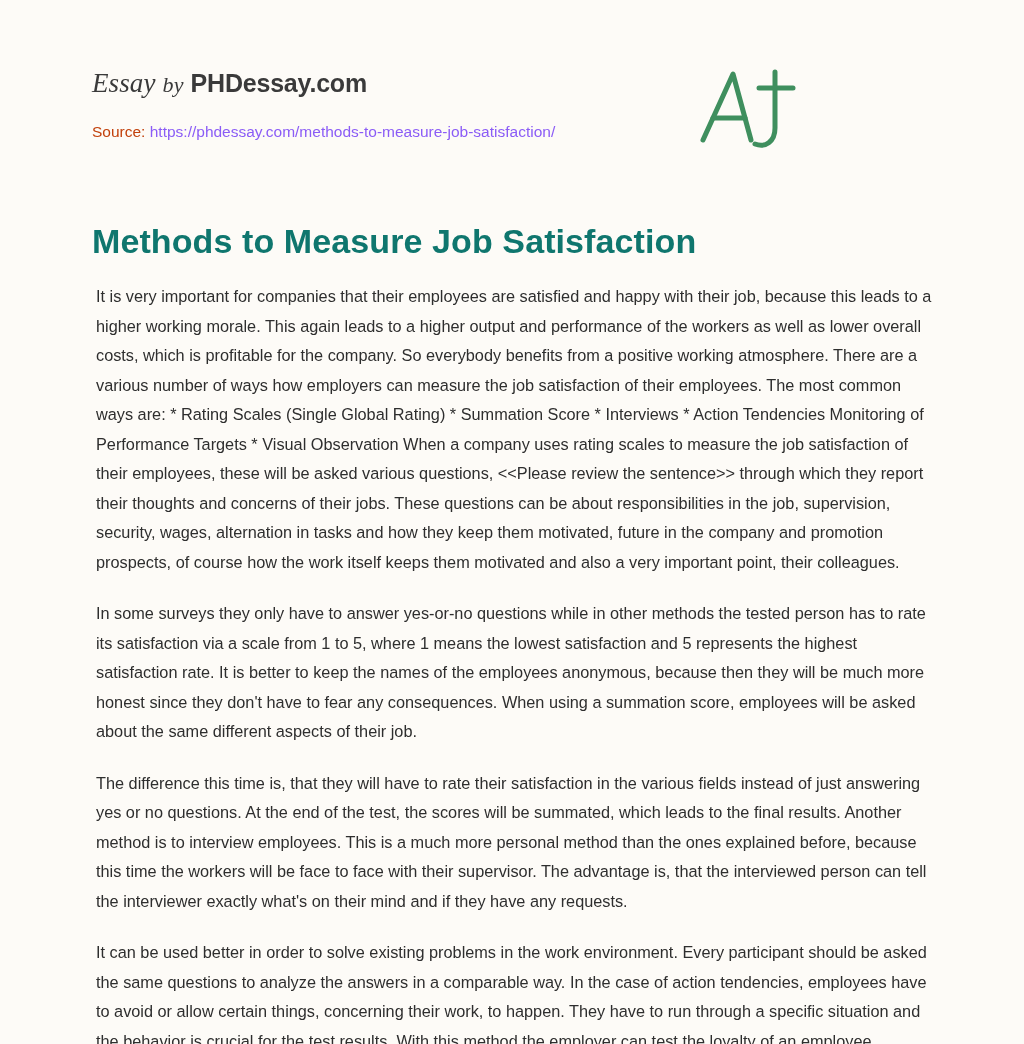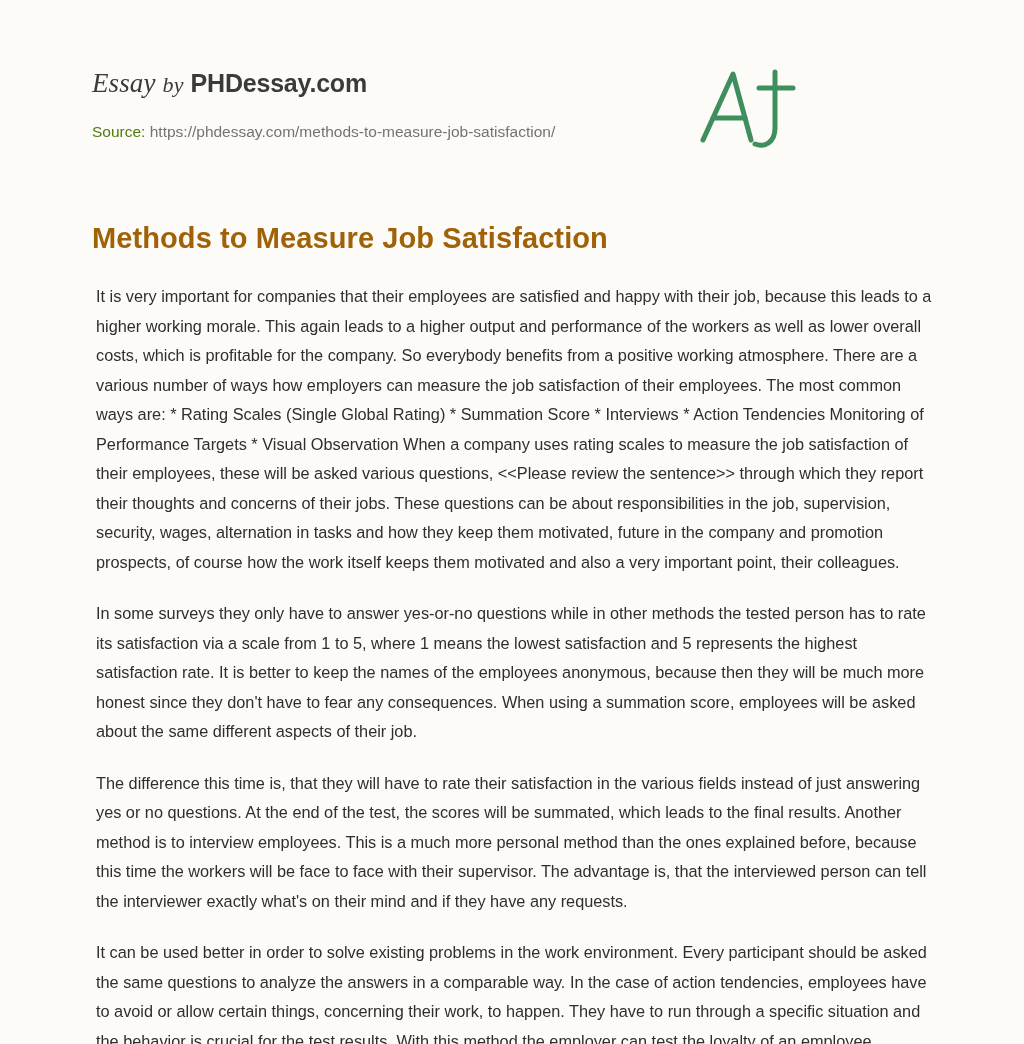--- a/index.html
+++ b/index.html
@@ -43,44 +43,44 @@
     font-weight: bold;
     font-size: 25px;
     letter-spacing: -0.2px;
   }
   .source-row {
     margin-top: 24px;
     font-size: 15.5px;
     color: #4a4a4a;
   }
   .source-row .src-label {
-    color: #4d7c0f;
+    color: #c2410c;
   }
   .source-row .src-link {
-    color: #737373;
+    color: #8b5cf6;
     text-decoration: none;
     word-break: break-all;
   }
   .logo {
     position: absolute;
     right: 92px;
     top: 62px;
     width: 110px;
     height: 96px;
   }
   .logo svg { display: block; }
 
   h1.doc-title {
     margin: 0;
     position: absolute;
     left: 92px;
     top: 222px;
-    font-size: 29px;
+    font-size: 34px;
     font-weight: bold;
-    color: #a16207;
+    color: #0f766e;
     letter-spacing: 0.1px;
   }
   .body-copy {
     position: absolute;
     left: 92px;
     top: 282px;
     width: 840px;
   }
   .body-copy p {
     margin: 0 0 22px 4px;

